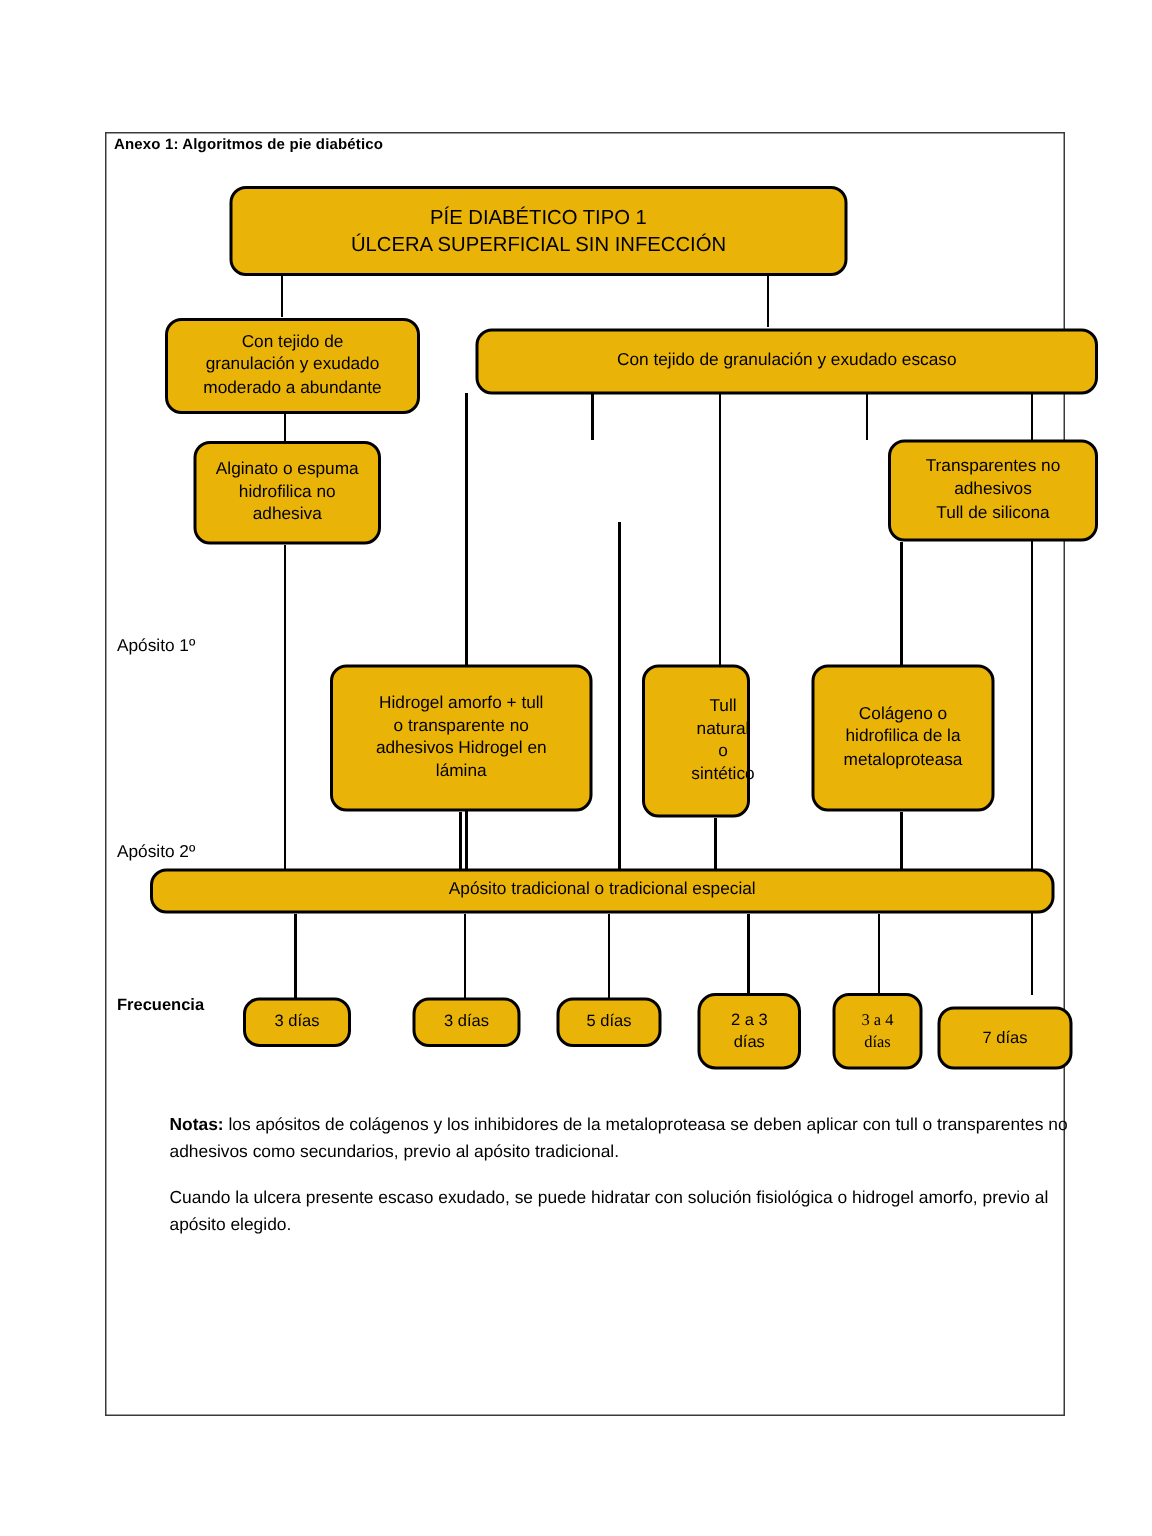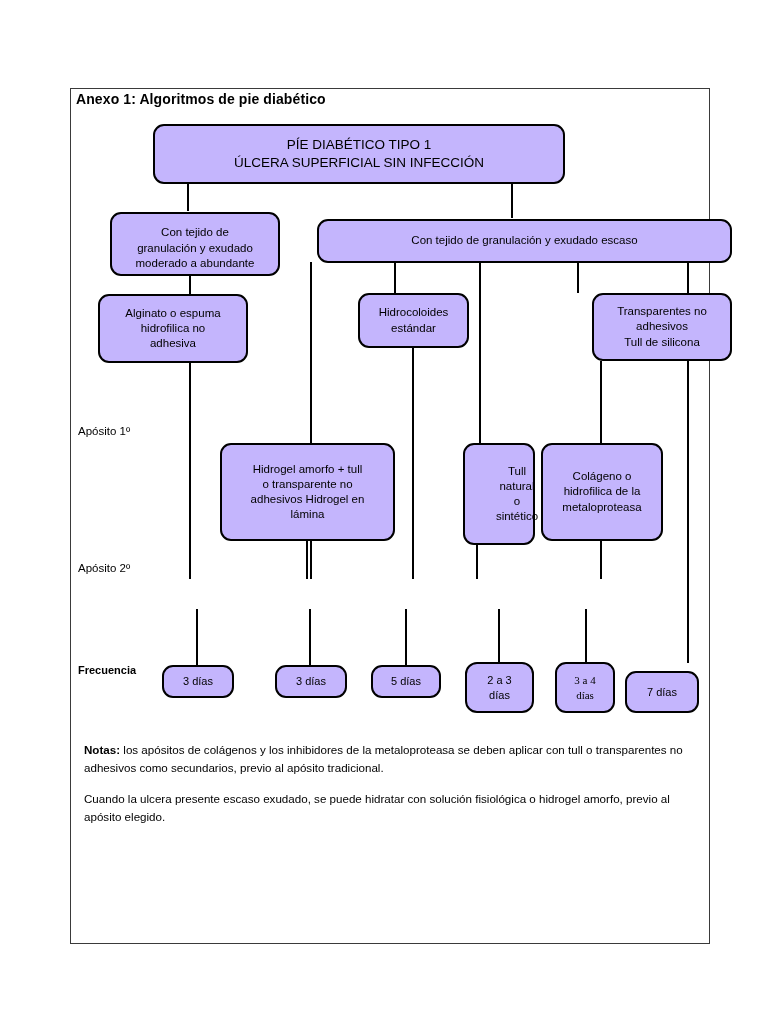--- a/index.html
+++ b/index.html
@@ -29,39 +29,39 @@
     width: 640px;
     height: 856px;
     border: 1.5px solid #3a3a3a;
     box-sizing: border-box;
     background: #fff;
   }
   .frame-title {
     position: absolute;
     left: 76px;
     top: 91px;
-    font-size: 14px;
+    font-size: 10px;
     font-weight: bold;
     letter-spacing: 0.1px;
   }
   
   #lines {
     position: absolute;
     left: 0; top: 0;
     width: 768px;
     height: 1024px;
     pointer-events: none;
   }
   
   .node {
     position: absolute;
     box-sizing: border-box;
     border: 2px solid #000;
     border-radius: 11px;
-    background: #c4b5fd;
+    background: #eab308;
     display: flex;
     align-items: center;
     justify-content: center;
     text-align: center;
     font-size: 11.5px;
     line-height: 1.32;
     padding: 3px 6px;
   }
   .node.big {
     font-size: 13.5px;
@@ -132,66 +132,65 @@
       <line x1="499" y1="609" x2="499" y2="662"></line>
       <line x1="586" y1="609" x2="586" y2="662"></line>
     </g>
   </svg>
 
   <div class="node big" style="left:153px; top:124px; width:412px; height:60px;">
     <span class="txt">PÍE DIABÉTICO TIPO 1
 ÚLCERA SUPERFICIAL SIN INFECCIÓN</span>
   </div>
 
-  <div class="node" style="left:110px; top:212px; width:170px; height:64px;align-items:flex-end;">
+  <div class="node" style="left:110px; top:212px; width:170px; height:64px;">
     <span class="txt">Con tejido de
 granulación y exudado
 moderado a abundante</span>
   </div>
 
   <div class="node" style="left:305px; top:219px; width:415px; height:44px;margin-left:12px;">
     <span class="txt">Con tejido de granulación y exudado escaso</span>
   </div>
 
-  <div class="node" style="left:98px; top:294px; width:150px; height:69px;">
+  <div class="node" style="left:129px; top:294px; width:125px; height:69px;">
     <span class="txt">Alginato o espuma
 hidrofilica no
 adhesiva</span>
   </div>
 
-  <div class="node" style="left:358px; top:293px; width:111px; height:55px;">
-    <span class="txt">Hidrocoloides
-estándar</span>
-  </div>
 
   <div class="node" style="left:592px; top:293px; width:140px; height:68px;">
     <span class="txt">Transparentes no
 adhesivos
 Tull de silicona</span>
   </div>
 
   <div class="node" style="left:220px; top:443px; width:175px; height:98px;">
     <span class="txt">Hidrogel amorfo + tull
 o transparente no
 adhesivos Hidrogel en
 lámina</span>
   </div>
 
-  <div class="node" style="left:463px; top:443px; width:72px; height:102px;padding-left:42px;">
+  <div class="node" style="left:428px; top:443px; width:72px; height:102px;padding-left:42px;">
     <span class="txt">Tull
 natural o
 sintético</span>
   </div>
 
   <div class="node" style="left:541px; top:443px; width:122px; height:98px;">
     <span class="txt">Colágeno o
 hidrofilica de la
 metaloproteasa</span>
   </div>
 
+  <div class="node" style="left:100px; top:579px; width:603px; height:30px;">
+    <span class="txt">Apósito tradicional o tradicional especial</span>
+  </div>
 
   <div class="side-label" style="left:78px; top:425px;">Apósito 1º</div>
   <div class="side-label" style="left:78px; top:562px;">Apósito 2º</div>
   <div class="side-label bold" style="left:78px; top:664px;">Frecuencia</div>
 
   <div class="node small" style="left:162px; top:665px; width:72px; height:33px;">
     <span class="txt">3 días</span>
   </div>
 
   <div class="node small" style="left:275px; top:665px; width:72px; height:33px;">
@@ -205,22 +204,22 @@
   <div class="node small" style="left:465px; top:662px; width:69px; height:51px;border-radius:12px;">
     <span class="txt">2 a 3
 días</span>
   </div>
 
   <div class="node small" style="left:555px; top:662px; width:60px; height:51px;font-family:Liberation Serif, serif;">
     <span class="txt">3 a 4
 días</span>
   </div>
 
-  <div class="node small" style="left:625px; top:671px; width:74px; height:42px;text-align:right;">
+  <div class="node small" style="left:625px; top:671px; width:90px; height:42px;text-align:right;">
     <span class="txt">7 días</span>
   </div>
 
-  <div class="notes" style="top:741px;">
+  <div class="notes" style="top:741px;margin-left:29px;">
     <p><b>Notas:</b><span> los apósitos de colágenos y los inhibidores de la metaloproteasa se deben aplicar con tull o transparentes no adhesivos como secundarios, previo al apósito tradicional.</span></p>
     <p>Cuando la ulcera presente escaso exudado, se puede hidratar con solución fisiológica o hidrogel amorfo, previo al apósito elegido.</p>
   </div>
 
 </div>
 
 </body></html>

